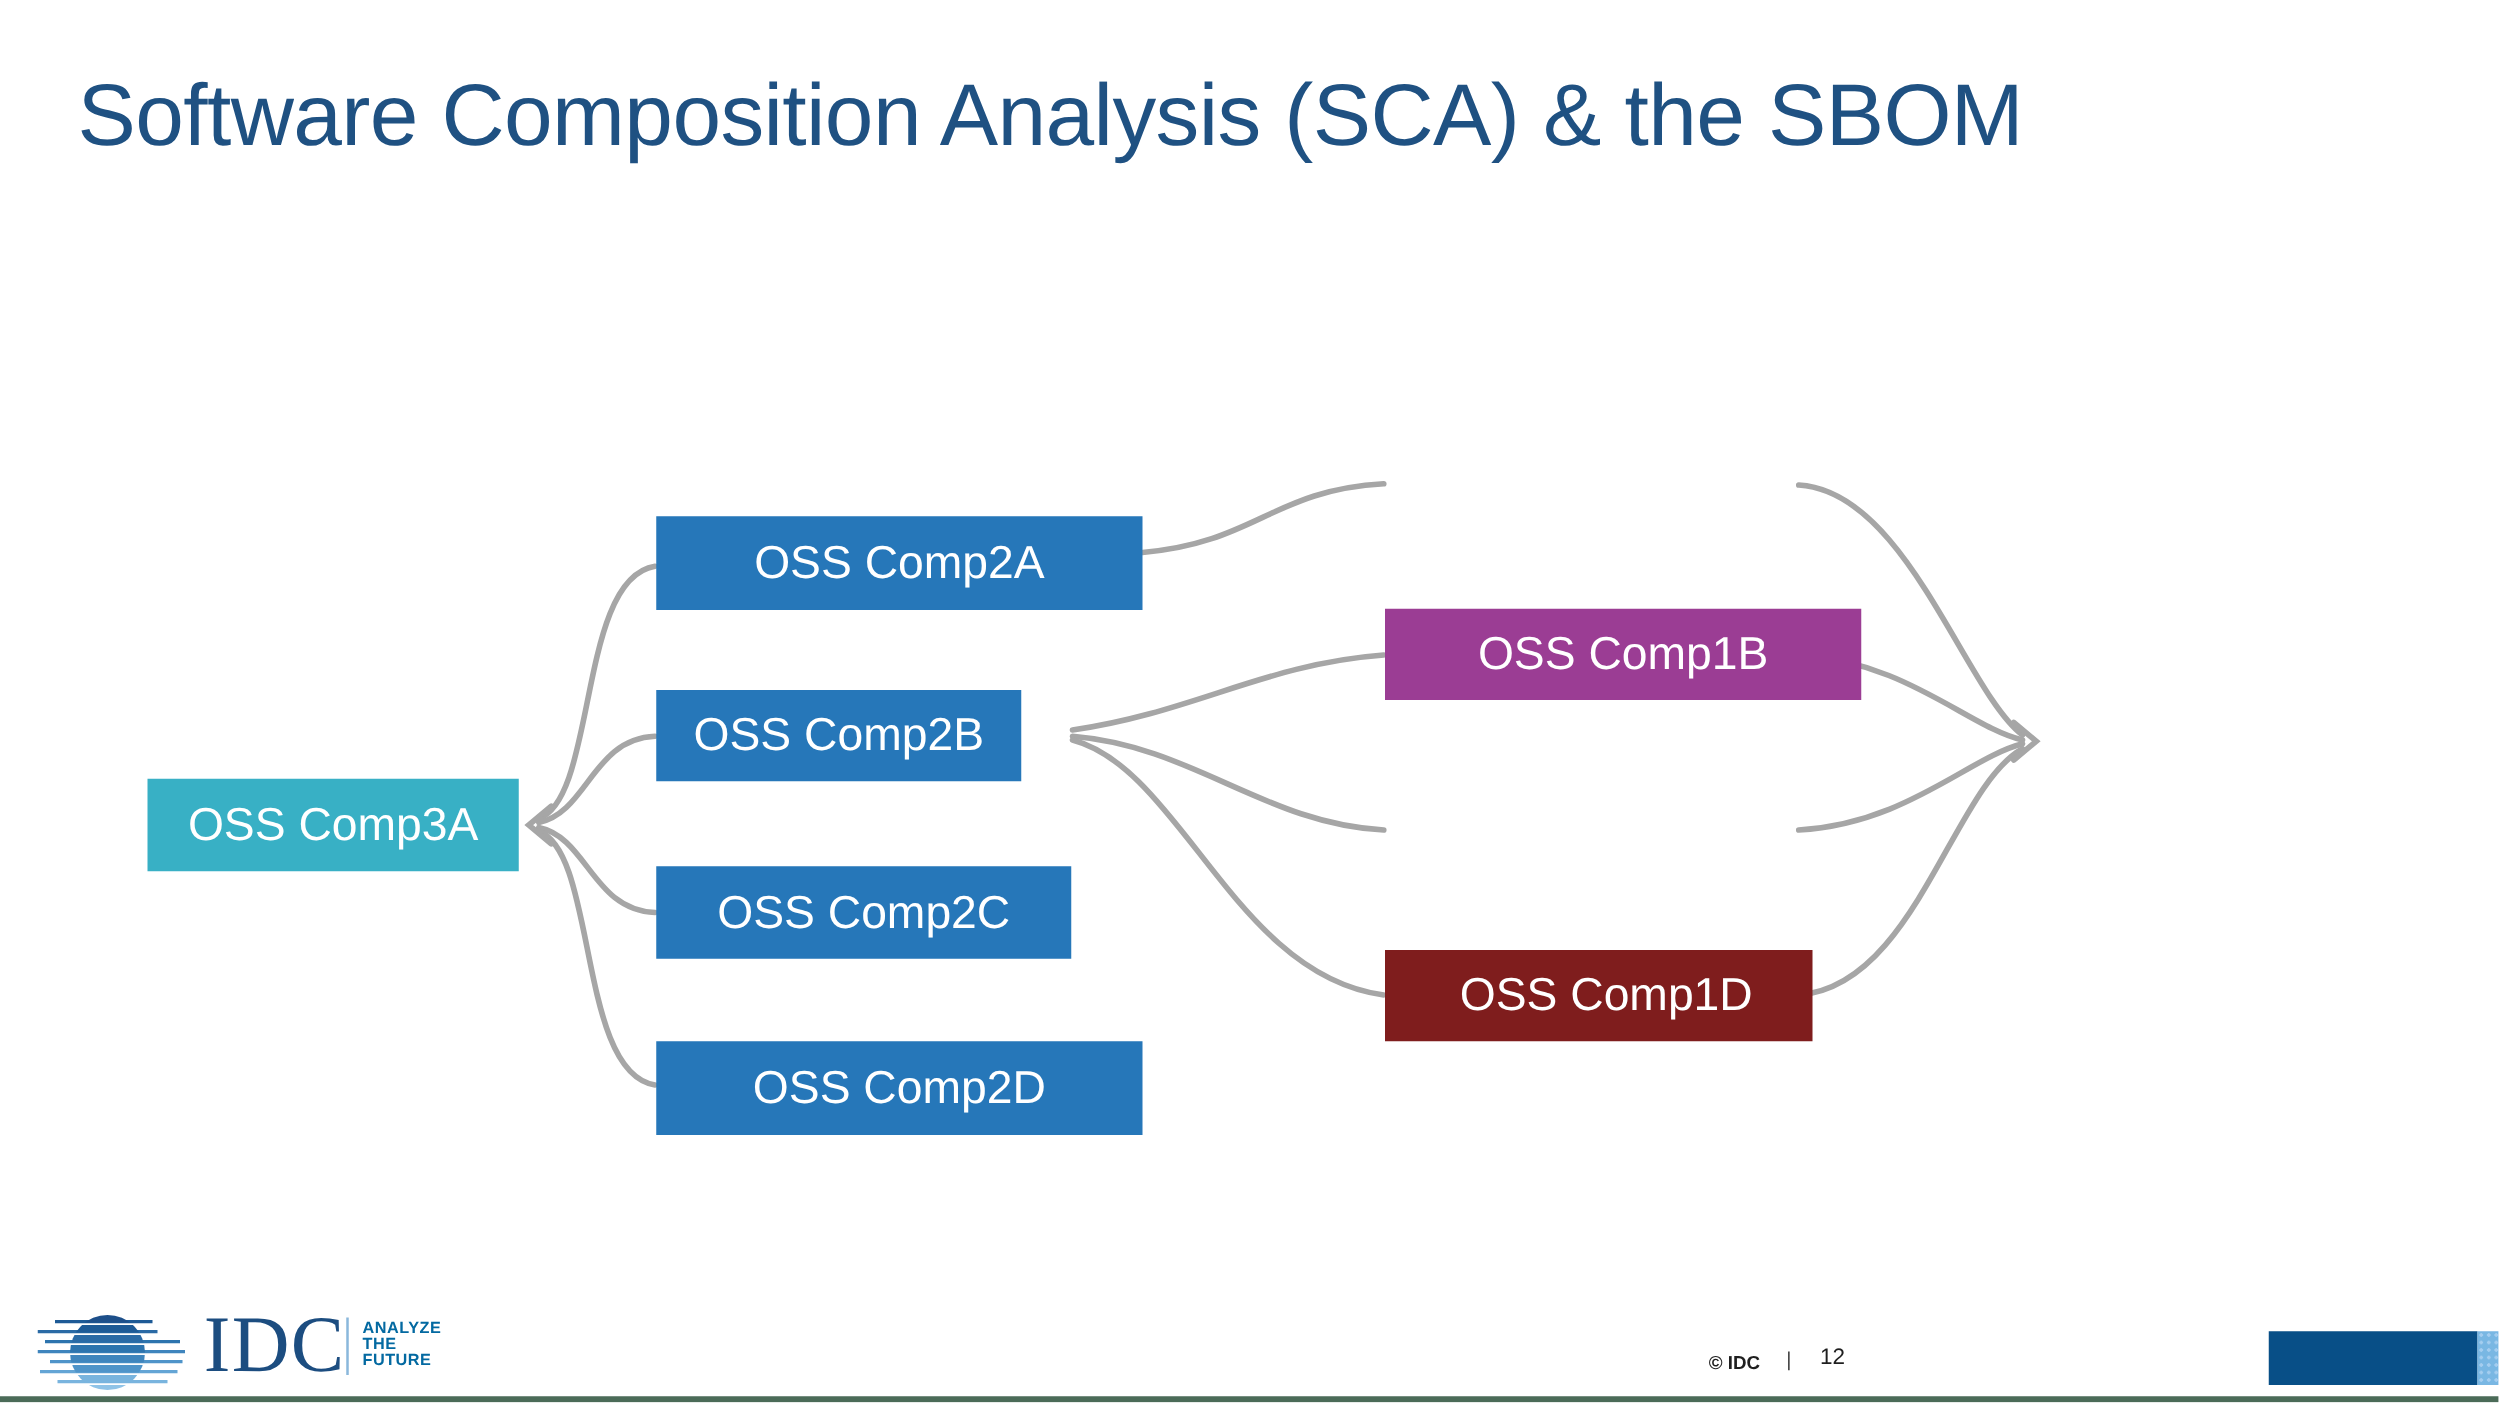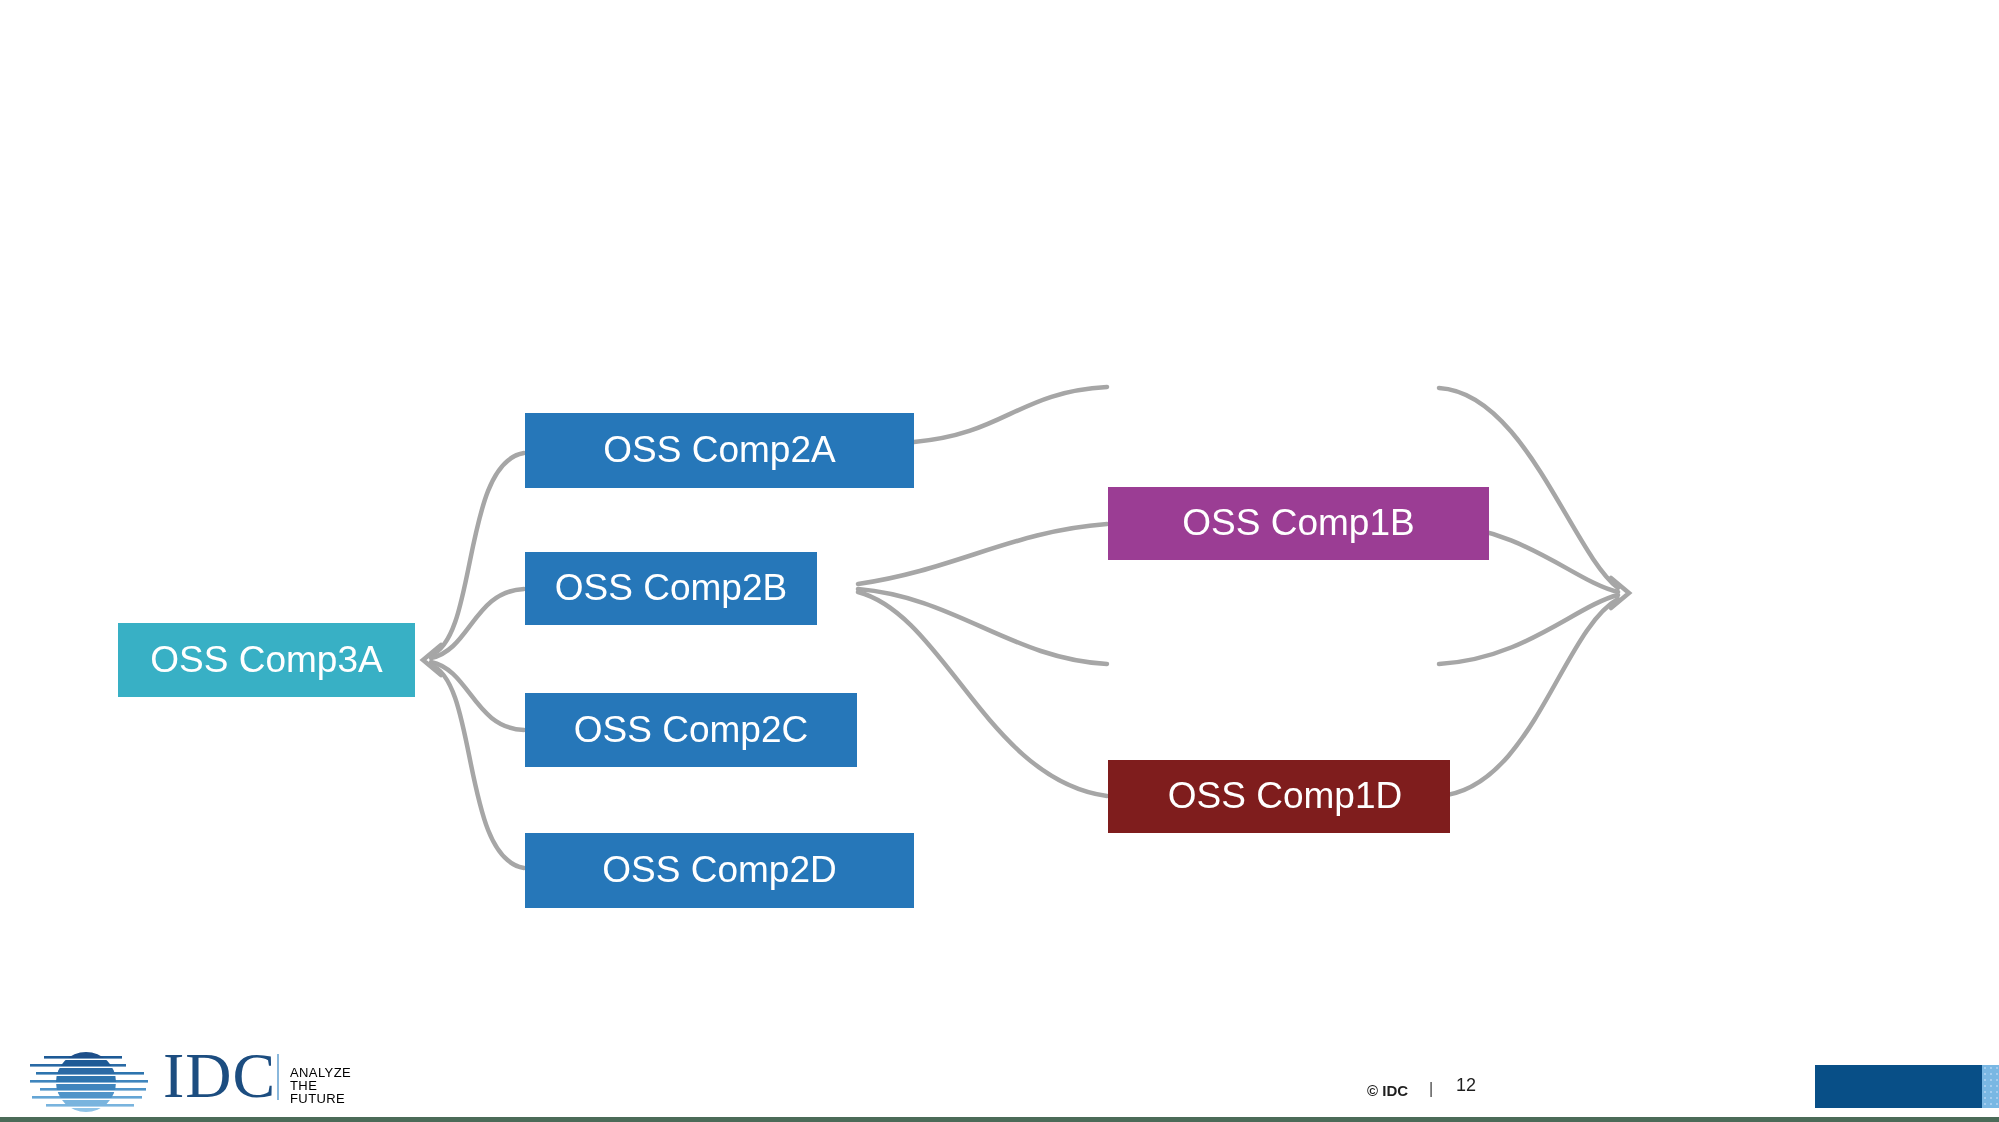--- a/index.html
+++ b/index.html
@@ -33,39 +33,40 @@
   
   #idc-logo{position:absolute;left:30px;top:1040px;height:76px;}
   #globe-icon{position:absolute;left:0;top:9px;}
   #logo-text{
     position:absolute;left:133px;top:0px;
     font-family:"Liberation Serif",serif;font-size:64px;line-height:1.13;
     color:#1c4d80;letter-spacing:1px;text-align:right;
   }
   #logo-divider{position:absolute;left:247px;top:14px;width:2px;height:46px;background:#8ab8dc;}
   #logo-tagline{
-    position:absolute;left:260px;top:26px;
-    font-size:13px;font-weight:400;color:#000000;line-height:1.0;letter-spacing:0.4px;
+    position:absolute;left:260px;top:15px;
+    font-size:13px;font-weight:700;color:#0369a1;line-height:1.0;letter-spacing:0.4px;
   }
   #footer-copyright{position:absolute;left:1367px;top:1082px;font-size:15px;font-weight:700;color:#1f1f1f;}
   #footer-pipe{position:absolute;left:1429px;top:1080px;font-size:16px;color:#444444;}
   #footer-page-number{position:absolute;left:1456px;top:1075px;font-size:18px;color:#1f1f1f;}
   #accent-bar{position:absolute;left:1815px;top:1065px;width:167px;height:43px;background:#084f87;}
   #accent-bar-cap{
     position:absolute;left:1982px;top:1065px;width:17px;height:43px;background:#79b7e3;
     background-image:radial-gradient(#a4cdef 1.2px, rgba(0,0,0,0) 1.2px);
     background-size:6px 6px;
   }
   #bottom-strip{position:absolute;left:0;top:1117px;width:1999px;height:5px;background:#4b6b58;}
 </style>
 </head>
 <body>
 
 <div id="slide">
 
+  <div id="page-title">Software Composition Analysis (SCA) &amp; the SBOM</div>
 
   <svg id="connectors" width="1999" height="1122" viewBox="0 0 1999 1122" aria-hidden="true">
     <g fill="none" stroke="#a6a6a6" stroke-width="4.5" stroke-linecap="round">
 
       <path d="M431,655 C478,638 462,463 524,453"></path>
       <path d="M431,658 C470,650 474,591 524,589"></path>
       <path d="M431,662 C470,670 474,728 524,730"></path>
       <path d="M431,665 C478,682 462,858 524,868"></path>
       <path d="M441,645 L423,660 L441,675"></path>
 

